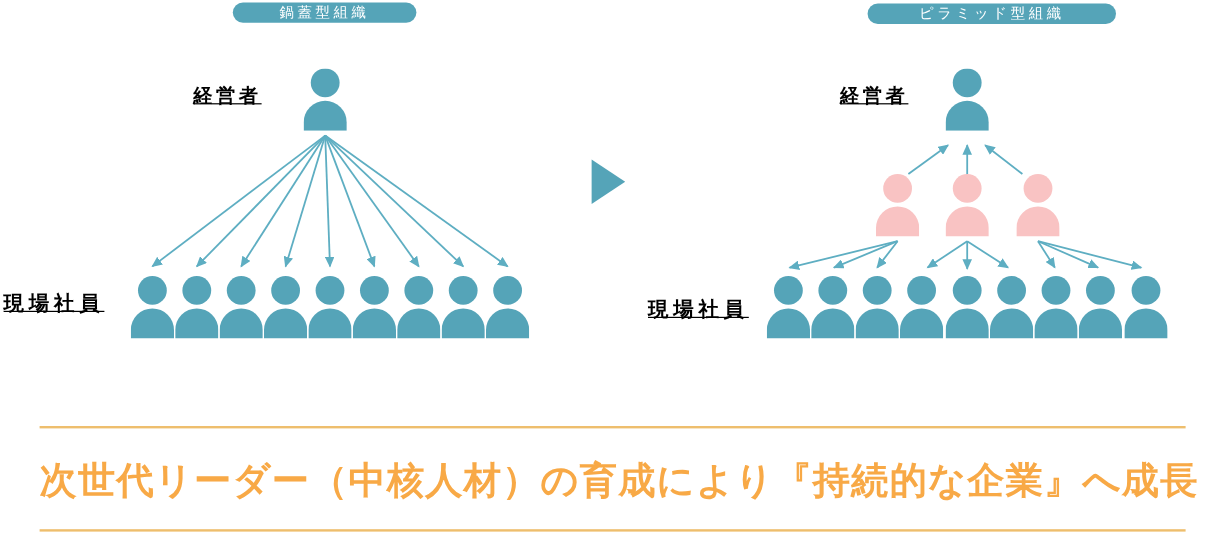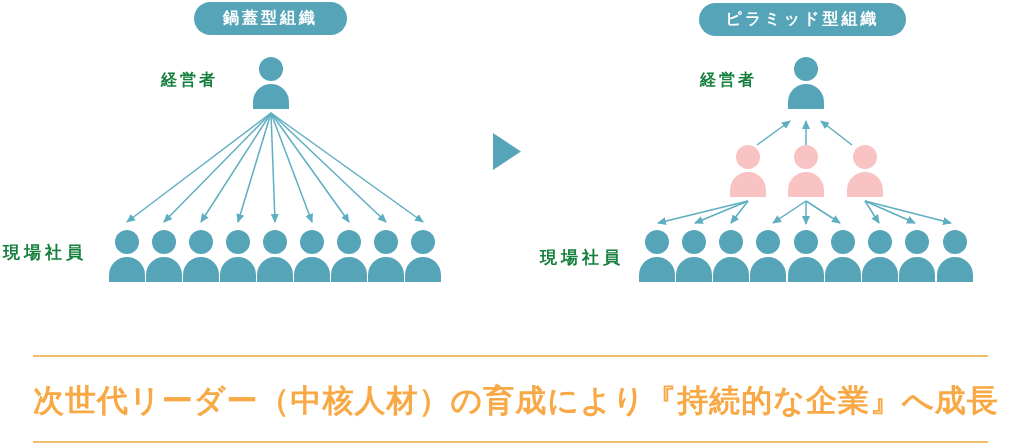--- a/index.html
+++ b/index.html
@@ -1,28 +1,28 @@
 <!DOCTYPE html>
 <html><head>
 <meta charset="utf-8">
 <style>
   html,body{margin:0;padding:0;background:#ffffff;}
   .canvas{
     position:relative;width:1024px;height:447px;background:#ffffff;overflow:hidden;
     font-family:"Liberation Sans","DejaVu Sans",sans-serif;
   }
   .badge{
-    position:absolute;height:33px;border-radius:17px;background:#55A4B8;
-    color:#ffffff;font-size:16px;font-weight:bold;letter-spacing:3px;
+    position:absolute;height:17px;border-radius:17px;background:#55A4B8;
+    color:#ffffff;font-size:12px;font-weight:normal;letter-spacing:3px;
     display:flex;align-items:center;justify-content:center;box-sizing:border-box;
   }
   .badge-left{left:194px;top:2px;width:153px;}
-  .badge-right{left:699px;top:3px;width:207px;}
+  .badge-right{left:723px;top:3px;width:207px;}
   .lbl{
-    position:absolute;color:#15803d;font-weight:bold;white-space:nowrap;
+    position:absolute;color:#000000;font-weight:bold;white-space:nowrap;text-decoration:underline;
   }
   .lbl-manager-left{left:161px;top:70px;font-size:16px;letter-spacing:3px;}
   .lbl-manager-right{left:700px;top:70px;font-size:16px;letter-spacing:3px;}
   .lbl-core-right{left:631px;top:157px;font-size:17px;letter-spacing:3px;}
   .lbl-employees-left{left:3px;top:241px;font-size:17px;letter-spacing:4px;}
   .lbl-employees-right{left:540px;top:246px;font-size:17px;letter-spacing:4px;}
   svg.graphics{position:absolute;left:0;top:0;width:1024px;height:447px;}
   .person-teal{fill:#55A4B8;}
   .person-pink{fill:#F9C3C3;}
   .arrows line{stroke:#5EAEC2;stroke-width:1.5;}

